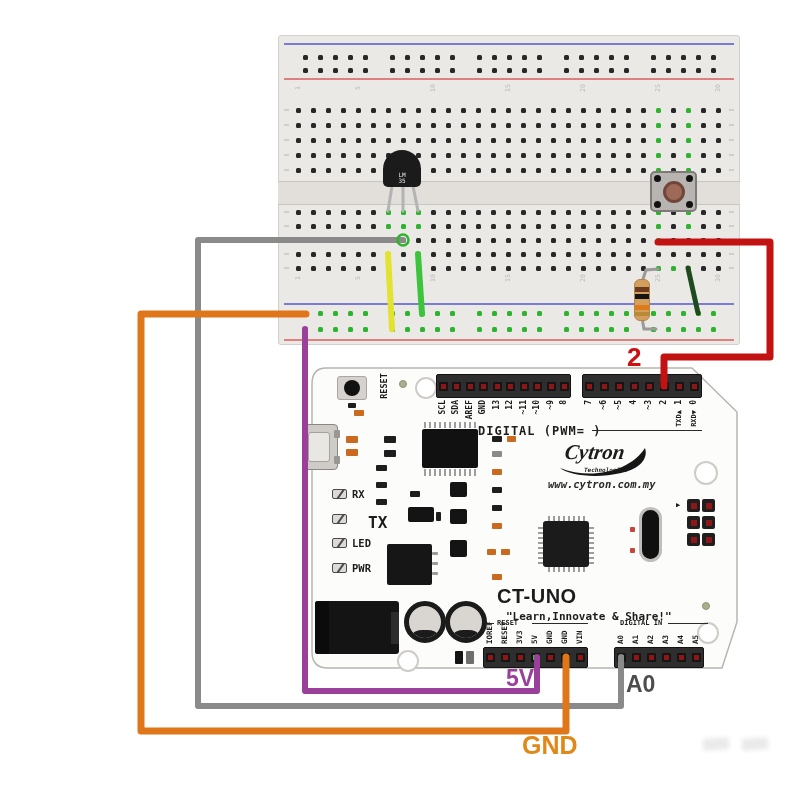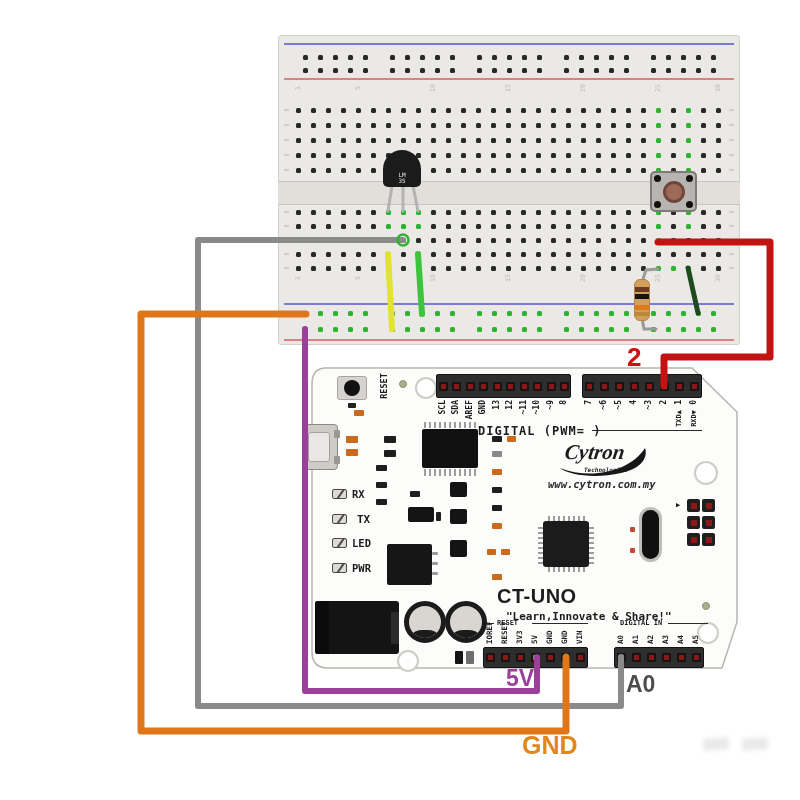--- a/index.html
+++ b/index.html
@@ -628,21 +628,21 @@
       </div>
 
     <div id="status-leds">
         <div class="led-ind" style="left: 332px; top: 489px;">
           <i></i>
         </div>
         <div class="sk-text" style="left: 352px; top: 488px; font-size: 10.5px;">RX</div>
         <div class="led-ind" style="left: 332px; top: 514px;">
           <i></i>
         </div>
-        <div class="sk-text" style="left: 357px; top: 513px; font-size: 11px;">TX</div>
+        <div class="sk-text" style="left: 368px; top: 513px; font-size: 16px;">TX</div>
         <div class="led-ind" style="left: 332px; top: 538px;">
           <i></i>
         </div>
         <div class="sk-text" style="left: 352px; top: 537px; font-size: 10.5px;">LED</div>
         <div class="led-ind" style="left: 332px; top: 563px;">
           <i></i>
         </div>
         <div class="sk-text" style="left: 352px; top: 562px; font-size: 10.5px;">PWR</div>
       </div>
 

